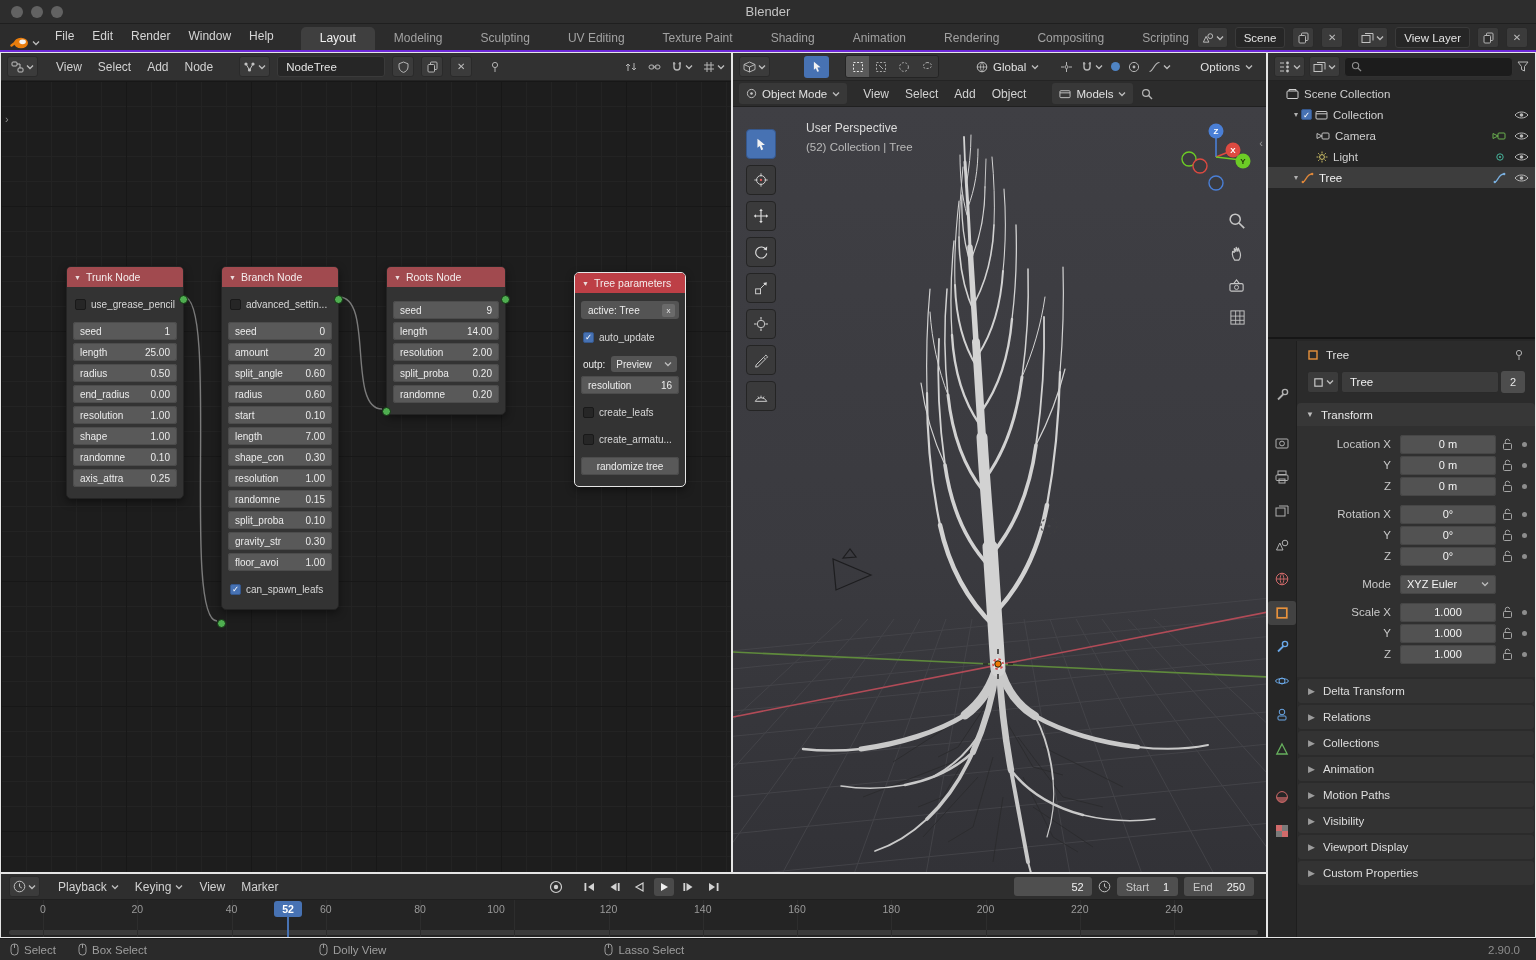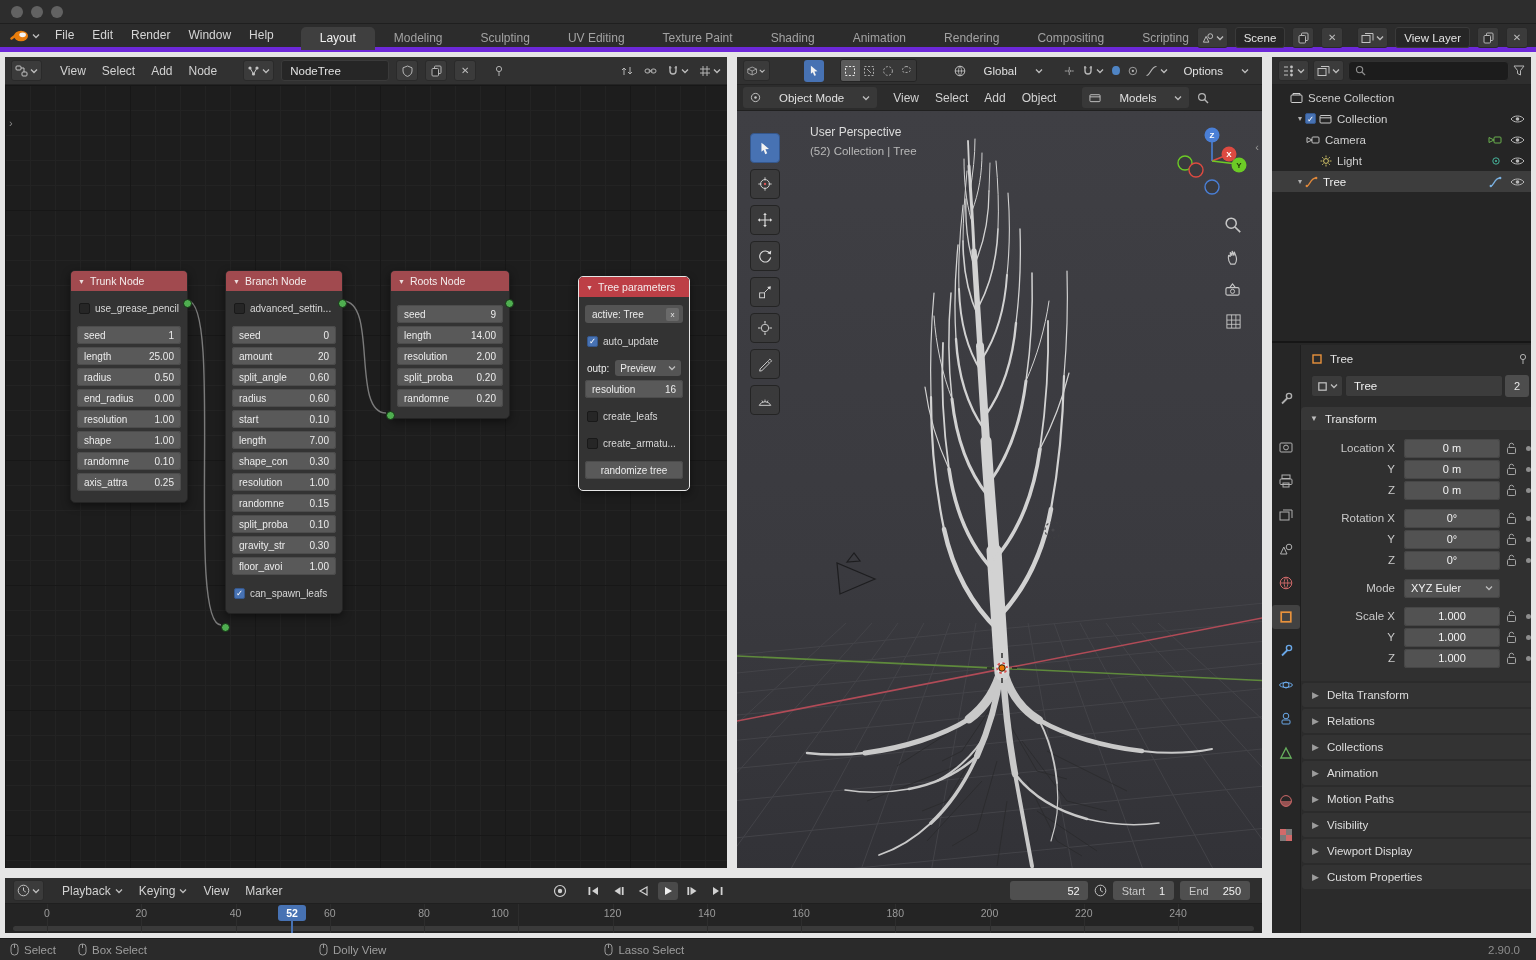--- a/index.html
+++ b/index.html
@@ -11,38 +11,38 @@
 
   
   .titlebar{position:absolute;left:0;top:0;width:1536px;height:24px;background:#2d2d2d;
     border-bottom:1px solid #1f1f1f;display:flex;align-items:center}
   .traffic{display:flex;gap:8px;margin-left:11px;z-index:2}
   .tl{width:12px;height:12px;border-radius:50%;background:#626262}
   .window-title{position:absolute;left:0;right:0;text-align:center;color:#c3c3c3;font-size:13px}
 
   
   .topbar{position:absolute;left:0;top:24px;width:1536px;height:28px;background:#2c2c2c;
-    border-bottom:5px solid #6d28d9;display:flex;align-items:center}
+    border-bottom:2px solid #6d28d9;display:flex;align-items:flex-end}
   .blender-logo{margin-left:10px;display:flex;align-items:center;gap:3px}
   .menus{display:flex;margin-left:6px}
   .menu-item{padding:0 9px;line-height:27px;color:#d6d6d6;cursor:default}
   .ws-tabs{display:flex;margin-left:18px;align-items:flex-end;height:28px}
   .ws-tab{padding:4px 19px 5px;color:#a2a2a2;font-size:12px;border-radius:5px 5px 0 0}
   .ws-tab.active{background:#3f3f3f;color:#f1f1f1}
   .ws-add{color:#b5b5b5;padding:0 8px;font-size:13px}
   .topbar-right{position:absolute;right:8px;top:27px;display:flex;gap:14px;align-items:center}
   .db-cluster{display:flex;align-items:center;gap:7px}
   .icon-btn{height:21px;min-width:22px;display:inline-flex;align-items:center;justify-content:center;
     gap:2px;background:#3b3b3b;border:1px solid #2a2a2a;border-radius:3px;padding:0 3px}
   .db-field{height:21px;display:flex;align-items:center;background:#262626;border:1px solid #3a3a3a;
     border-radius:3px;padding:0 8px;gap:5px;font-size:11.5px;color:#e3e3e3}
   .tiny-x{font-size:10px;color:#bdbdbd;padding:0 3px}
 
   
-  .region{position:absolute;border:5px solid #e5e5e5;overflow:hidden}
+  .region{position:absolute;border:1px solid #e5e5e5;overflow:hidden}
   .ed-header{height:28px;background:#313131;border-bottom:1px solid #232323;display:flex;
     align-items:center;padding:0 6px;gap:4px}
   .hmenu{padding:0 8px;color:#d2d2d2;font-size:12px}
 
   
   .node-editor{left:0;top:52px;width:732px;height:821px;background:#1d1d1d}
   .ne-canvas{position:absolute;left:0;top:28px;right:0;bottom:0;background:#1d1d1d;
     background-image:
       linear-gradient(#171717 1px,transparent 1px),linear-gradient(90deg,#171717 1px,transparent 1px),
       linear-gradient(#232323 1px,transparent 1px),linear-gradient(90deg,#232323 1px,transparent 1px);
@@ -81,21 +81,21 @@
   .viewport{left:732px;top:52px;width:535px;height:821px;background:#3a3a3f}
   .vp-row1{height:28px;background:#313131;border-bottom:1px solid #242424;display:flex;
     align-items:center;gap:8px;padding:0 6px}
   .vp-row2{height:26px;background:#2c2c2c;border-bottom:1px solid #202020;display:flex;
     align-items:center;gap:2px;padding:0 6px}
   .seg{display:flex;border:1px solid #242424;border-radius:3px;overflow:hidden}
   .seg .cell{width:23px;height:21px;display:flex;align-items:center;justify-content:center;background:#383838}
   .seg .cell.on{background:#5a5a5a}
   .tool-btn-hdr{width:25px;height:22px;border-radius:3px;background:#4772b3;display:flex;
     align-items:center;justify-content:center}
-  .hdr-chip{display:inline-flex;align-items:center;gap:18px;height:21px;padding:0 7px;
+  .hdr-chip{display:inline-flex;align-items:center;gap:5px;height:21px;padding:0 7px;
     background:#383838;border-radius:3px;font-size:11.5px;color:#e0e0e0}
   .hdr-chip.plain{background:transparent}
   .blue-dot{width:9px;height:9px;border-radius:50%;background:#4f84c4}
   .vp-canvas{position:absolute;left:0;top:54px;right:0;bottom:0;overflow:hidden}
   .vp-overlay{position:absolute;left:73px;top:12px;line-height:19px;pointer-events:none}
   .vp-overlay .l1{font-size:12px;color:#dcdcdc}
   .vp-overlay .l2{font-size:11.5px;color:#b9b9b9}
   .vp-tools{position:absolute;left:13px;top:22px;display:flex;flex-direction:column;gap:6px}
   .vtool{width:30px;height:30px;border-radius:4px;background:#3a3a3acc;border:1px solid #242424;
     display:flex;align-items:center;justify-content:center}
@@ -183,20 +183,21 @@
 <body>
 
 <div class="app">
 
   <div class="titlebar">
     <div class="traffic">
       <span class="tl"></span>
       <span class="tl"></span>
       <span class="tl"></span>
     </div>
+    <div class="window-title">Blender</div>
   </div>
 
   <div class="topbar">
     <span class="blender-logo">
       <svg width="19" height="15" viewBox="0 0 19 15">
           <ellipse cx="11" cy="8" rx="7" ry="5.3" fill="#e87d0d"></ellipse>
           <ellipse cx="12.6" cy="6.8" rx="3.3" ry="2.4" fill="#f4f4f4"></ellipse>
           <path d="M1.5 10.5 L8 5.5" stroke="#e87d0d" stroke-width="2.4" stroke-linecap="round"></path>
         </svg>
       <svg width="8" height="6" viewBox="0 0 8 6">
@@ -969,21 +970,21 @@
             <span class="lbl">Collection</span>
             <span class="ol-right">
               <span style="display:inline-flex">
                 <svg width="15" height="10" viewBox="0 0 15 10">
                   <path d="M1 5 C4 1 11 1 14 5 C11 9 4 9 1 5 Z" fill="none" stroke="#b9b9b9"></path>
                   <circle cx="7.5" cy="5" r="1.8" fill="#b9b9b9"></circle>
                 </svg>
               </span>
             </span>
           </div>
-          <div class="ol-row" style="padding-left:24px">
+          <div class="ol-row" style="padding-left:38px">
             <span class="exp"></span>
             <span style="display:inline-flex">
               <svg width="14" height="12" viewBox="0 0 14 12">
                 <rect x="6" y="3" width="7" height="6" rx="1" fill="none" stroke="#c0c0c0"></rect>
                 <path d="M6 6 L1 3.5 V8.5 Z" fill="none" stroke="#c0c0c0"></path>
               </svg>
             </span>
             <span class="lbl">Camera</span>
             <span class="ol-right">
               <span style="display:inline-flex">

